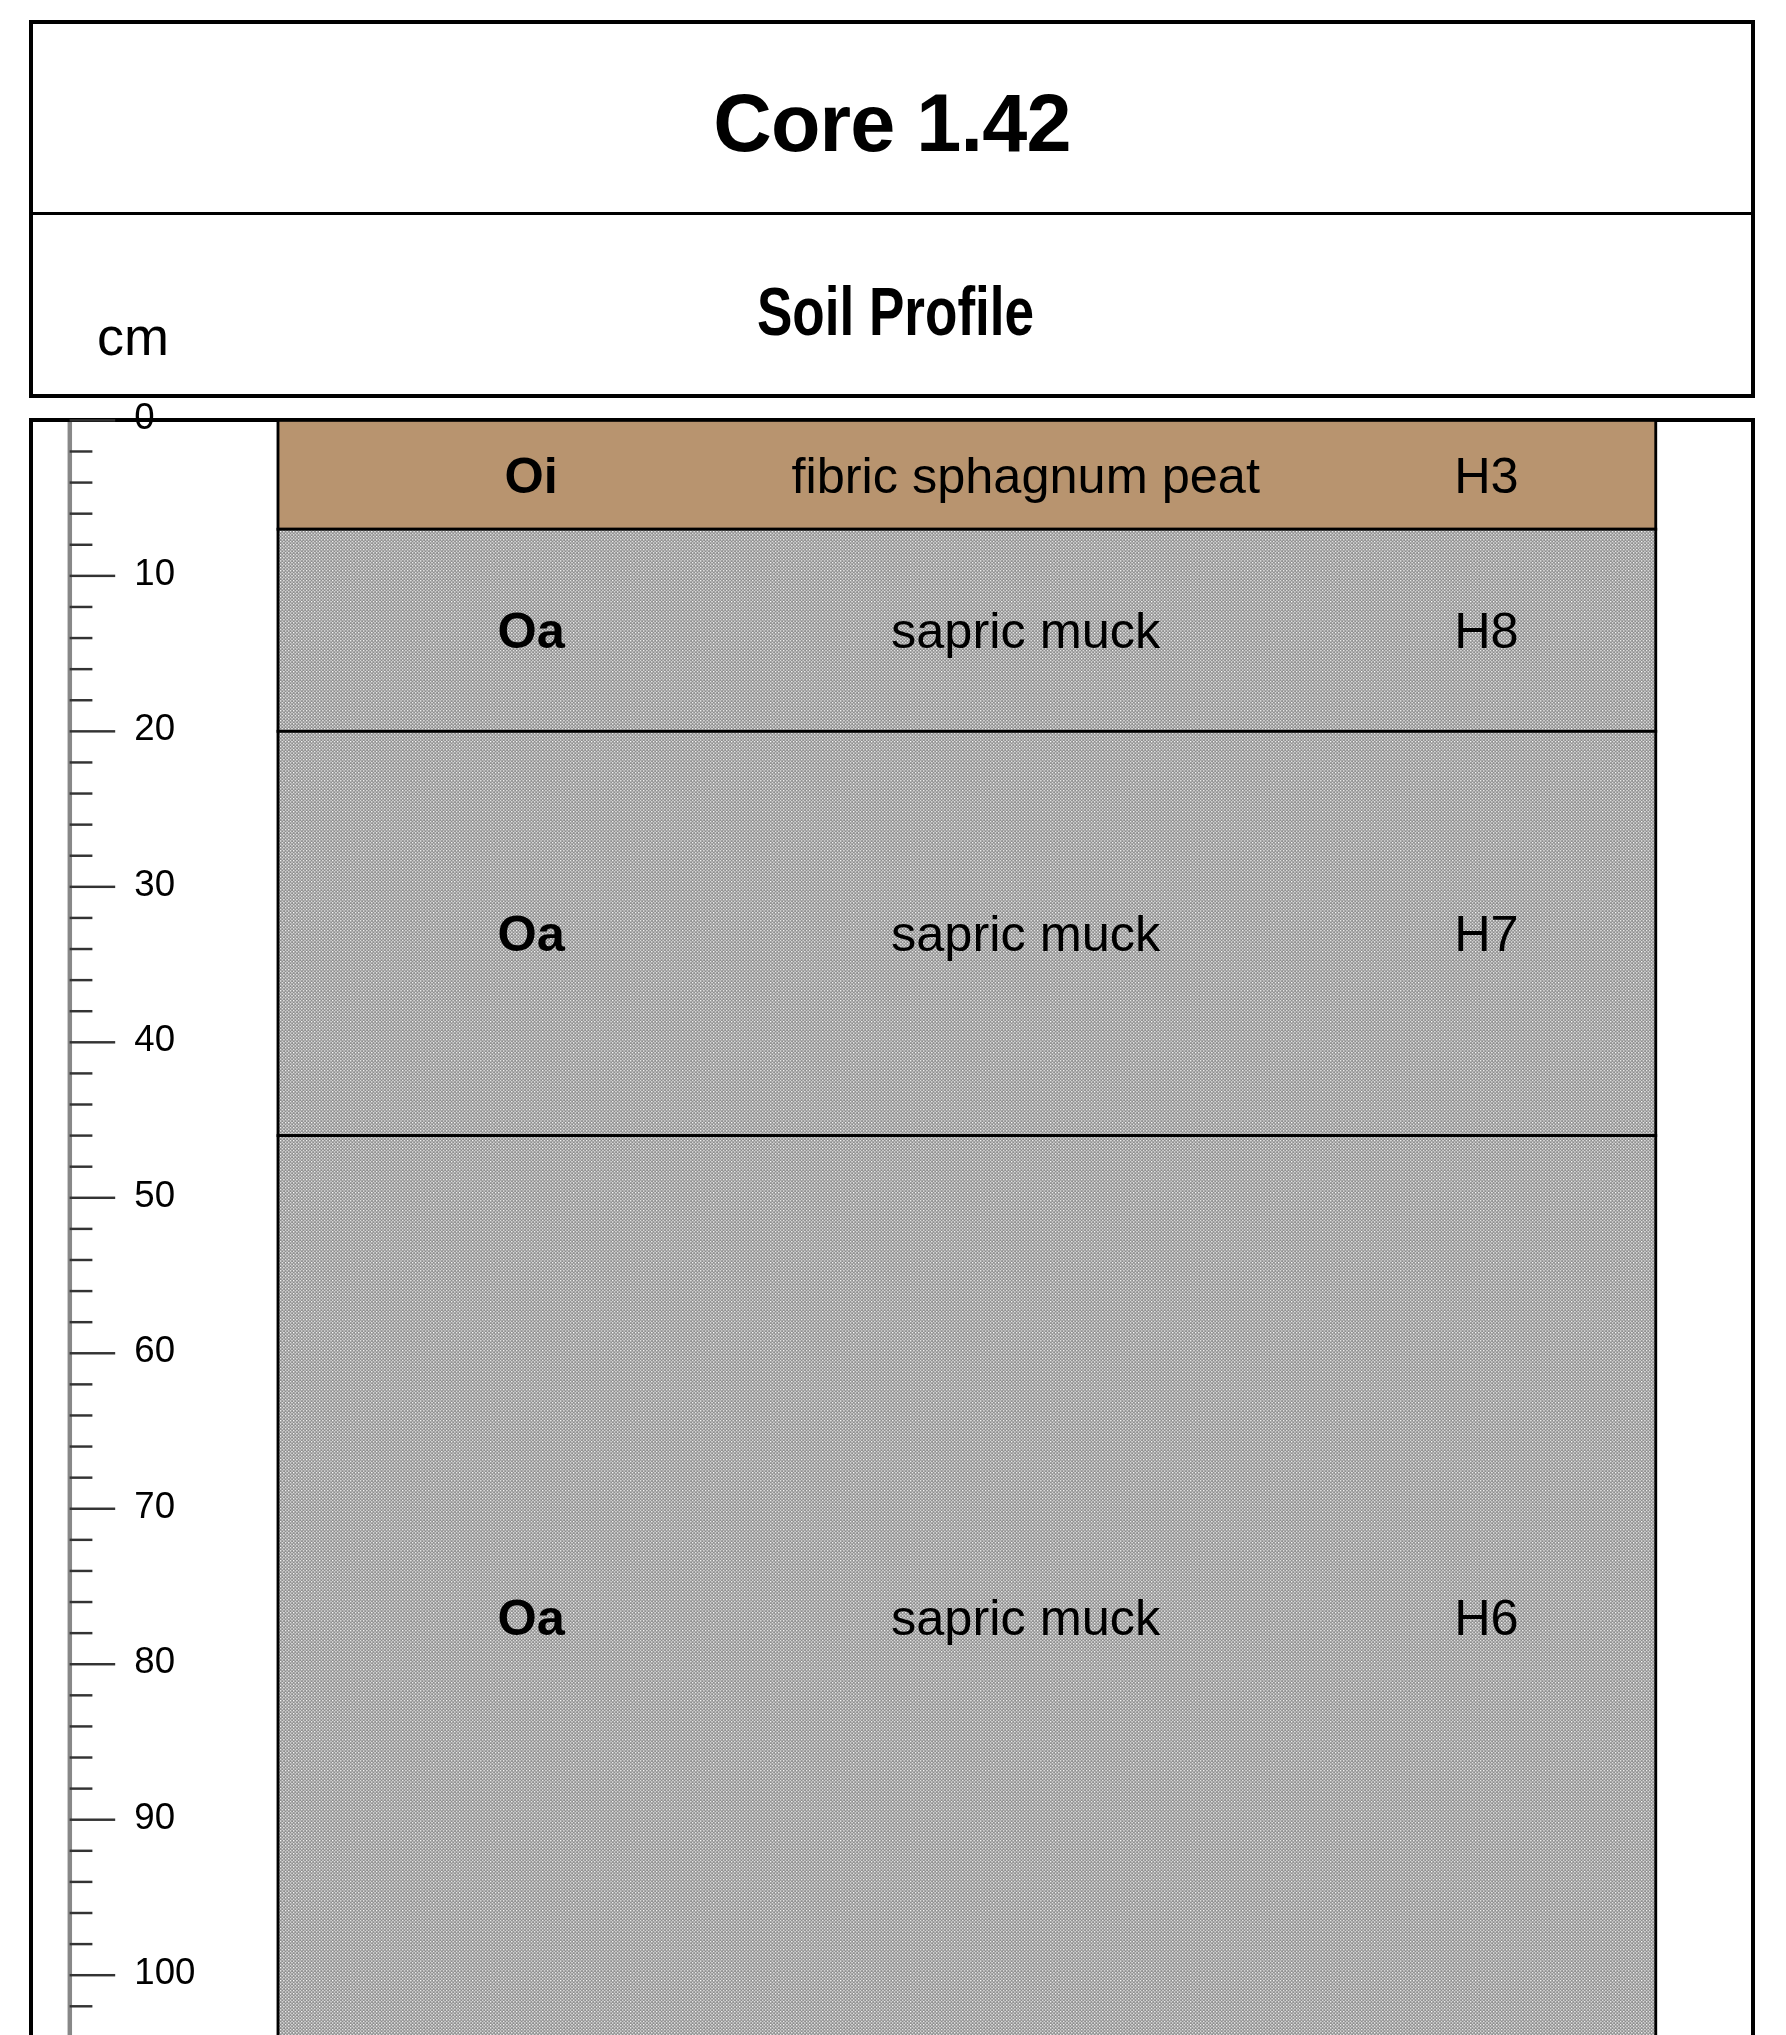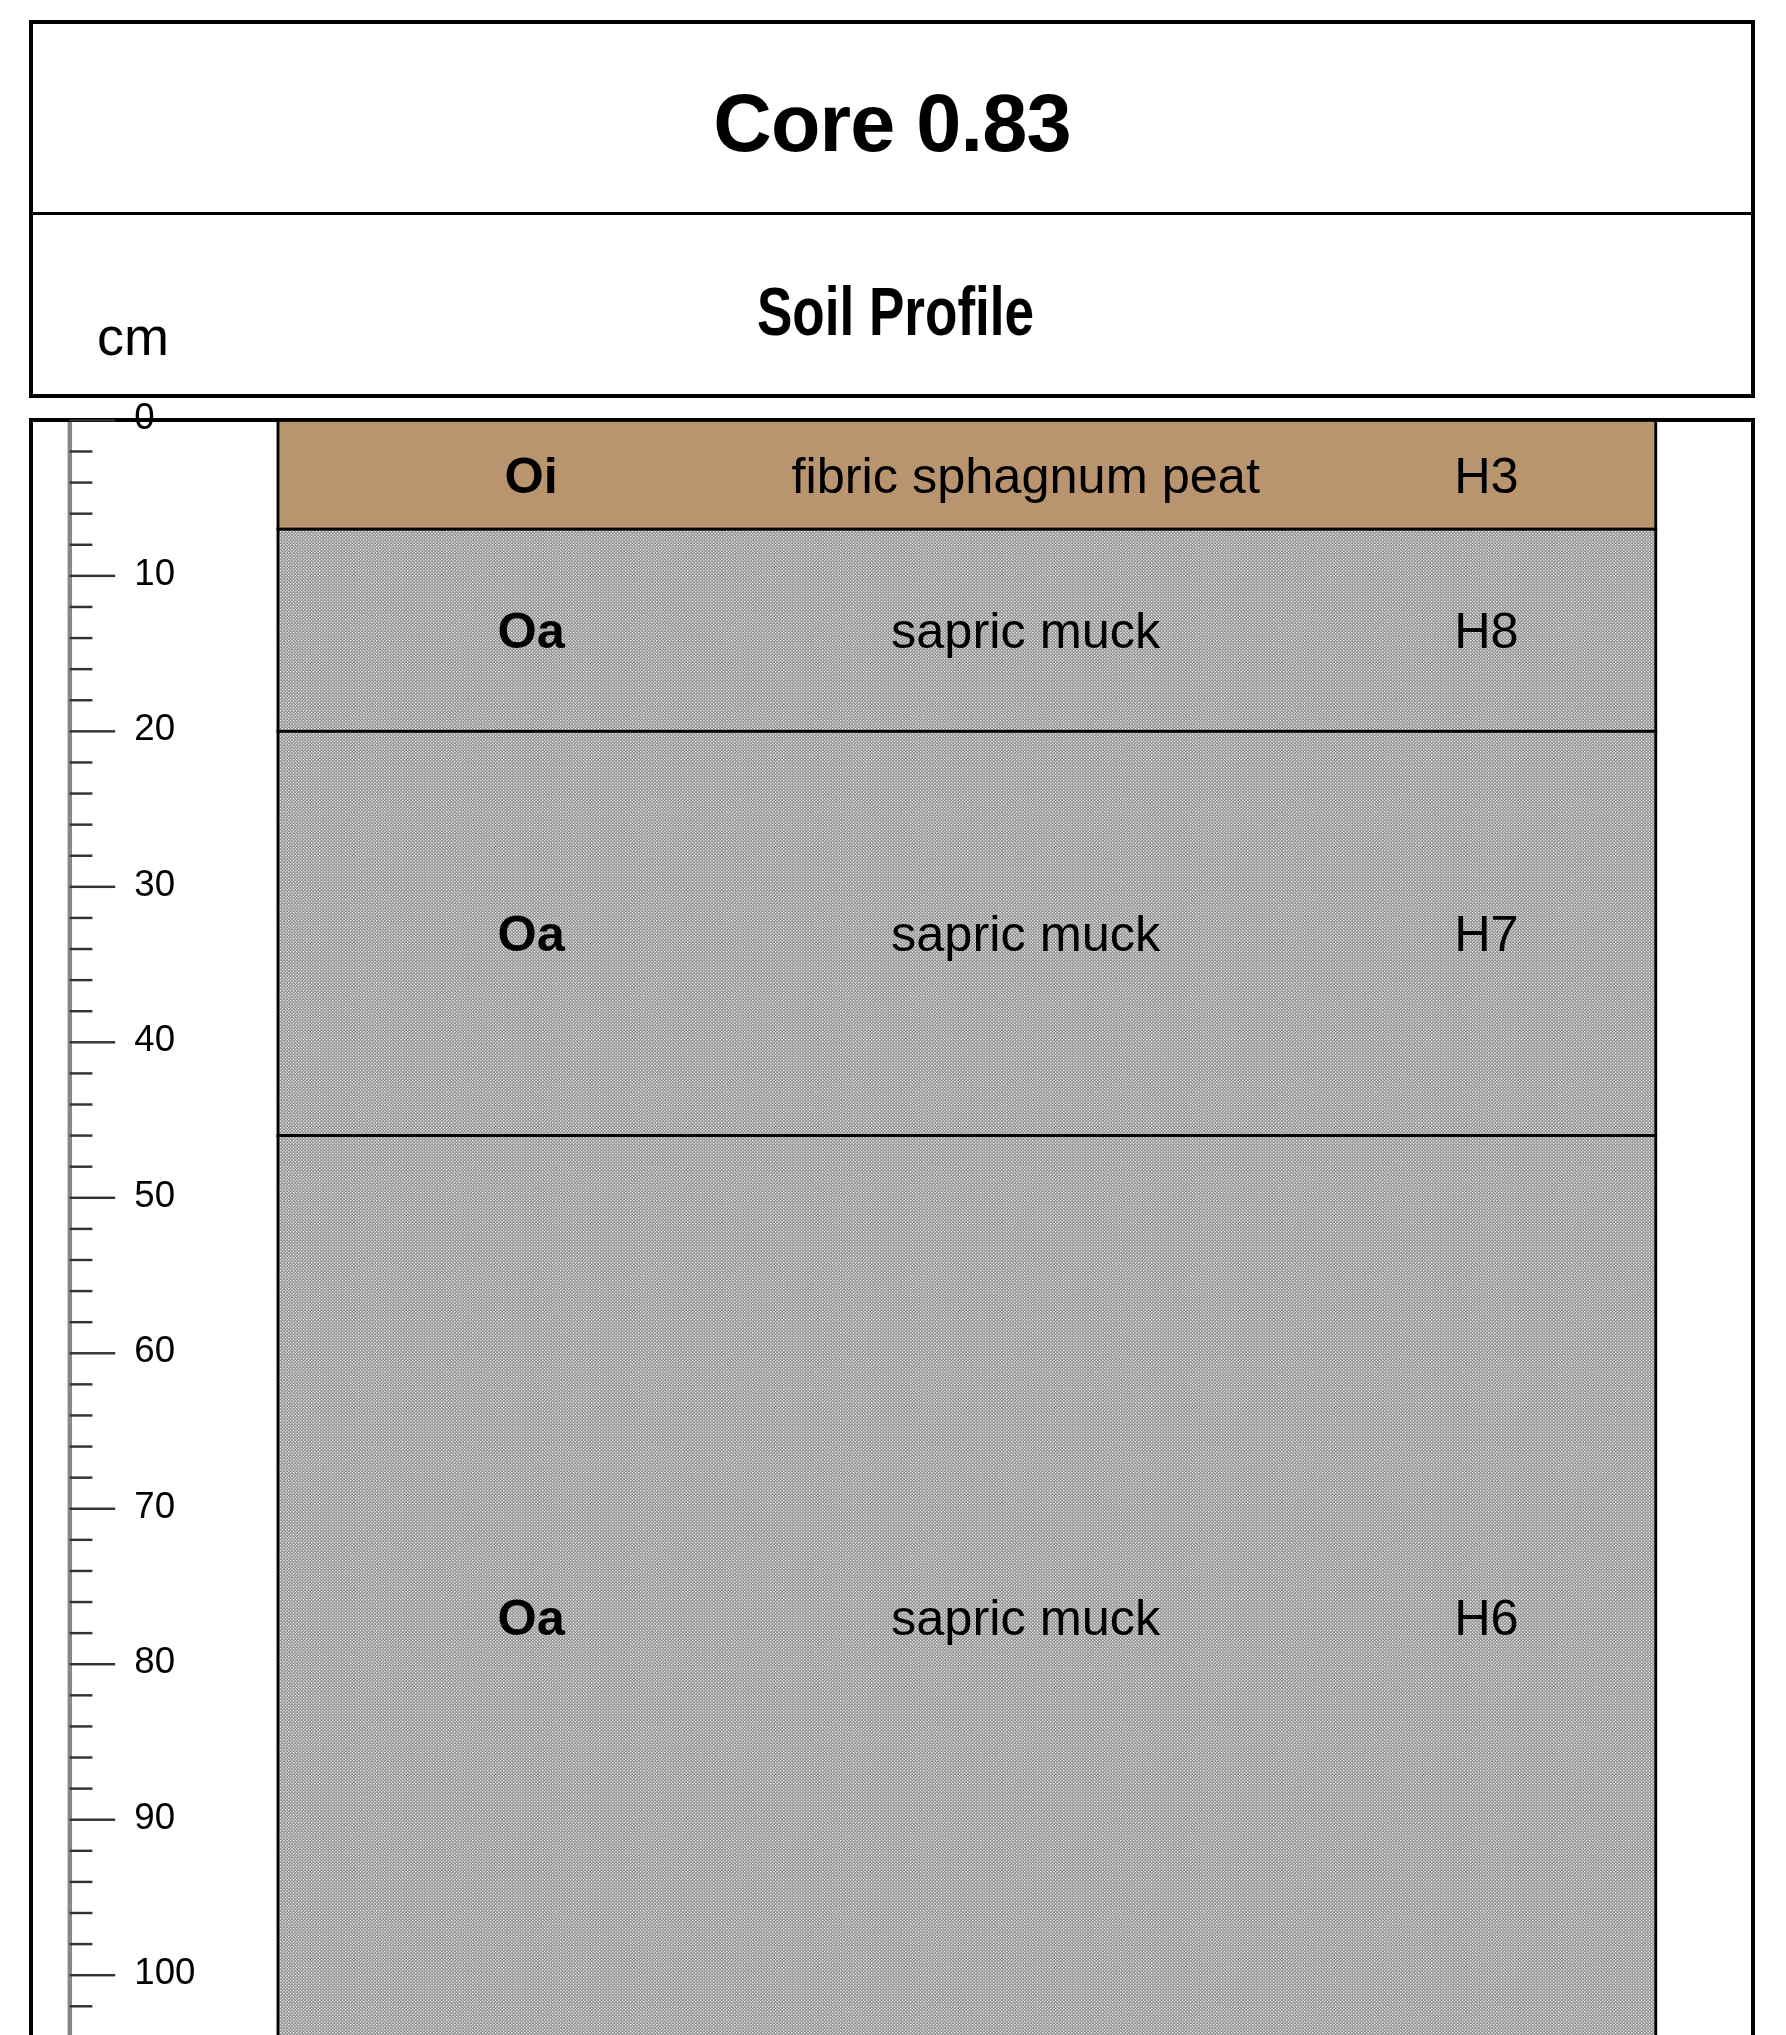--- a/index.html
+++ b/index.html
@@ -20,21 +20,21 @@
   svg#profile-svg { position: absolute; left: 0; top: 0; }
   .tick-label { font-family: "Liberation Sans", sans-serif; font-size: 90px; fill: #000; }
   .layer-text { font-family: "Liberation Sans", sans-serif; font-size: 124px; fill: #000; }
   .layer-code { font-weight: bold; }
 </style>
 </head>
 <body>
 
 <div id="header-box" class="abs"></div>
 <div id="header-divider" class="abs"></div>
-<div id="title" class="abs">Core 0.83</div>
+<div id="title" class="abs">Core 1.42</div>
 <div id="subtitle" class="abs">Soil Profile</div>
 <div id="unit-label" class="abs">cm</div>
 
 <div id="profile-box" class="abs"></div>
 
 <svg id="profile-svg" width="1786" height="2304" viewBox="0 0 4388 5659" xmlns="http://www.w3.org/2000/svg">
   <defs>
     <pattern id="muck-pattern" width="8" height="8" patternUnits="userSpaceOnUse">
       <rect id="muck-bg" width="8" height="8" fill="#8E8E8E"></rect>
       <rect id="muck-dot-a" x="0" y="0" width="3" height="3" fill="#FFFFFF"></rect>

